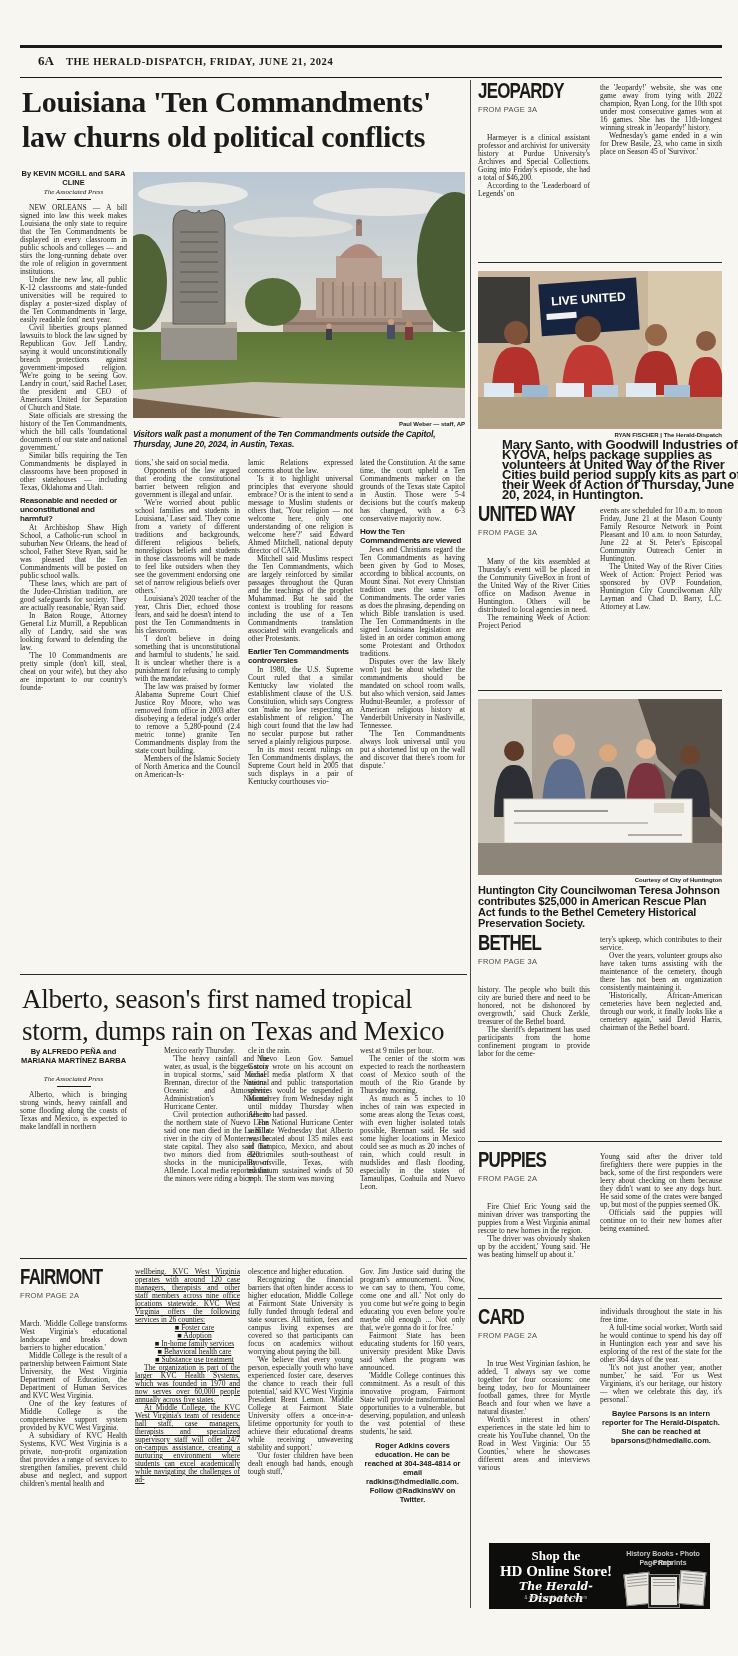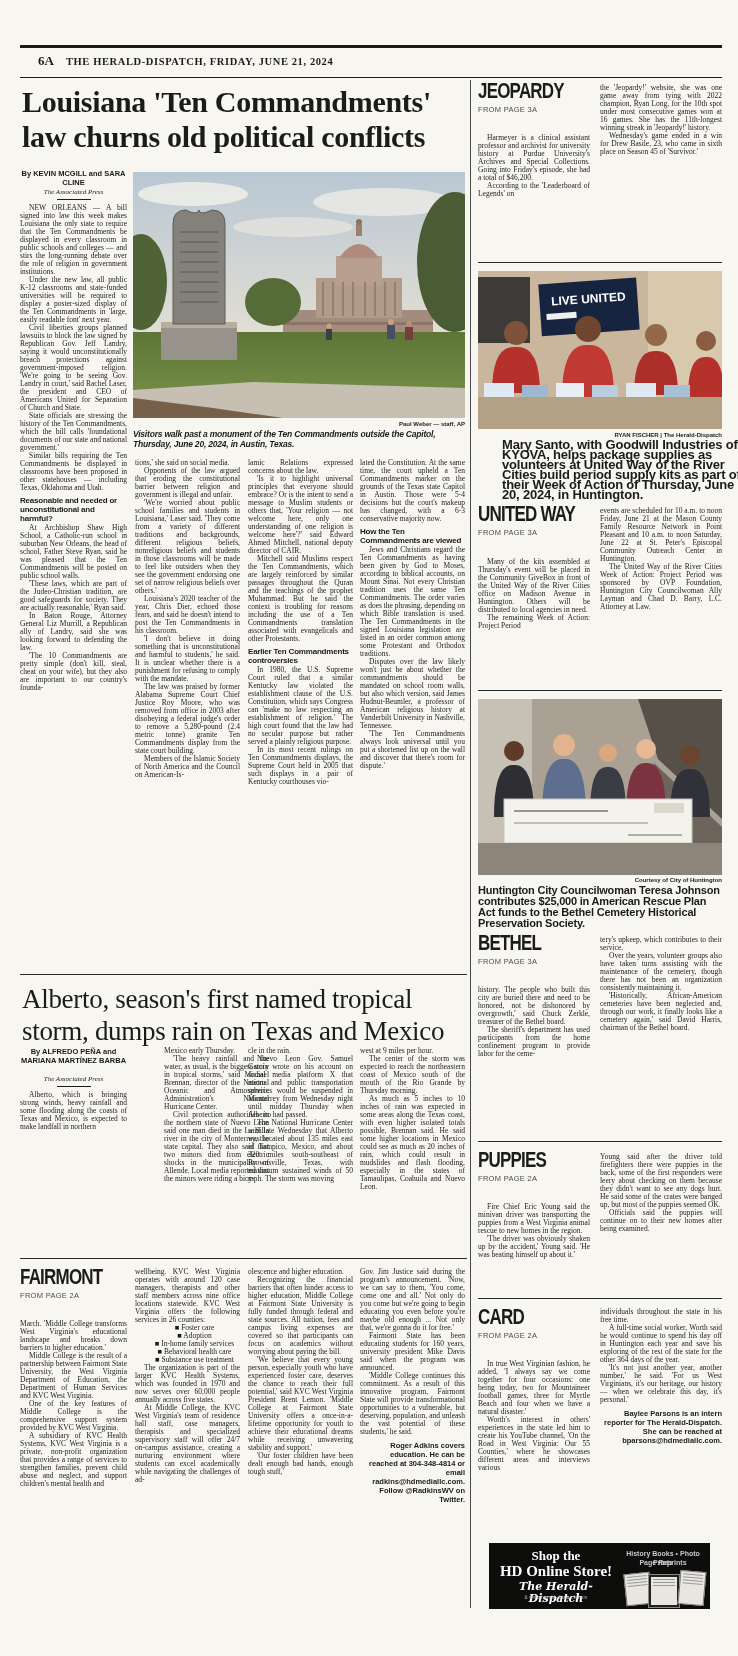--- a/index.html
+++ b/index.html
@@ -13,21 +13,21 @@
   .headline{font:bold 30px/35px "Liberation Serif",serif;letter-spacing:-.3px;}
   .headline2{font:27px/32px "Liberation Serif",serif;letter-spacing:-.3px;}
   .byline{font:bold 7.5px/9px "Liberation Sans",sans-serif;text-align:center;}
   .apline{font:italic 7px/8px "Liberation Serif",serif;text-align:center;}
   .bydiv{height:1px;background:#1a1a1a;width:34px;margin:3px auto 0;}
   .col{font-size:7.5px;line-height:8px;text-align:justify;overflow:hidden;}
   .col p{margin:0;text-indent:9px;}
   .col p.c{text-indent:0;}
   .col h4.h{font:bold 8px/9px "Liberation Sans",sans-serif;margin:4px 0 1px;text-align:left;letter-spacing:-.2px;}
   .col p.b{text-indent:14px;text-align:center;}
-  .col p.sig{font:bold 7.5px/9px "Liberation Sans",sans-serif;text-indent:0;text-align:right;margin-top:5px;}
+  .col p.sig{font:bold 7.5px/9px "Liberation Sans",sans-serif;text-indent:0;text-align:center;margin-top:5px;}
   .credit{font:bold 6px/7px "Liberation Sans",sans-serif;text-align:right;color:#222;}
   .caption{font:bold 8.5px/10px "Liberation Sans",sans-serif;letter-spacing:-.2px;text-align:left;}
   .sechead{font:bold 17px/17px "Liberation Sans",sans-serif;letter-spacing:-.8px;transform:scaleY(1.3);transform-origin:top left;}
   .frompage{font:7.5px/8px "Liberation Sans",sans-serif;color:#4c4c4c;letter-spacing:.3px;}
   .srule{height:1px;background:#2a2a2a;}
   .ad{background:#0d0d0c;}
   .ad .l1{font:bold 13px/14px "Liberation Serif",serif;color:#fff;text-align:center;}
   .ad .l2{font:bold 15px/16px "Liberation Serif",serif;color:#fff;text-align:center;}
   .ad .brand{font:italic bold 11px/12px "DejaVu Serif",serif;color:#fff;text-align:center;}
   .ad .url{font:4.5px/5px "Liberation Sans",sans-serif;color:#bbb;text-align:center;letter-spacing:.3px;}
@@ -194,21 +194,21 @@
 
   <div class="abs srule" style="left:20px;top:1258px;width:447px;"></div>
   <div class="abs sechead" style="left:20px;top:1266px;">FAIRMONT</div>
   <div class="abs frompage" style="left:20px;top:1292px;">FROM PAGE 2A</div>
   <div class="abs col" style="left:20px;top:1320px;width:107px;height:324px;">
       <p class="c">March. 'Middle College transforms West Virginia's educational landscape and breaks down barriers to higher education.'</p>
       <p class="p">Middle College is the result of a partnership between Fairmont State University, the West Virginia Department of Education, the Department of Human Services and KVC West Virginia.</p>
       <p class="p">One of the key features of Middle College is the comprehensive support system provided by KVC West Virginia.</p>
       <p class="p">A subsidiary of KVC Health Systems, KVC West Virginia is a private, non-profit organization that provides a range of services to strengthen families, prevent child abuse and neglect, and support children's mental health and</p>
     </div>
-  <div class="abs col" style="left:135px;top:1268px;width:105px;height:376px;">
+  <div class="abs col" style="left:135px;top:1268px;width:105px;height:376px;text-decoration:underline;">
       <p class="c">wellbeing. KVC West Virginia operates with around 120 case managers, therapists and other staff members across nine office locations statewide. KVC West Virginia offers the following services in 26 counties:</p>
       <p class="b">■ Foster care</p>
       <p class="b">■ Adoption</p>
       <p class="b">■ In-home family services</p>
       <p class="b">■ Behavioral health care</p>
       <p class="b">■ Substance use treatment</p>
       <p class="p">The organization is part of the larger KVC Health Systems, which was founded in 1970 and now serves over 60,000 people annually across five states.</p>
       <p class="p">At Middle College, the KVC West Virginia's team of residence hall staff, case managers, therapists and specialized supervisory staff will offer 24/7 on-campus assistance, creating a nurturing environment where students can excel academically while navigating the challenges of ad-</p>
     </div>
   <div class="abs col" style="left:248px;top:1268px;width:105px;height:376px;">

